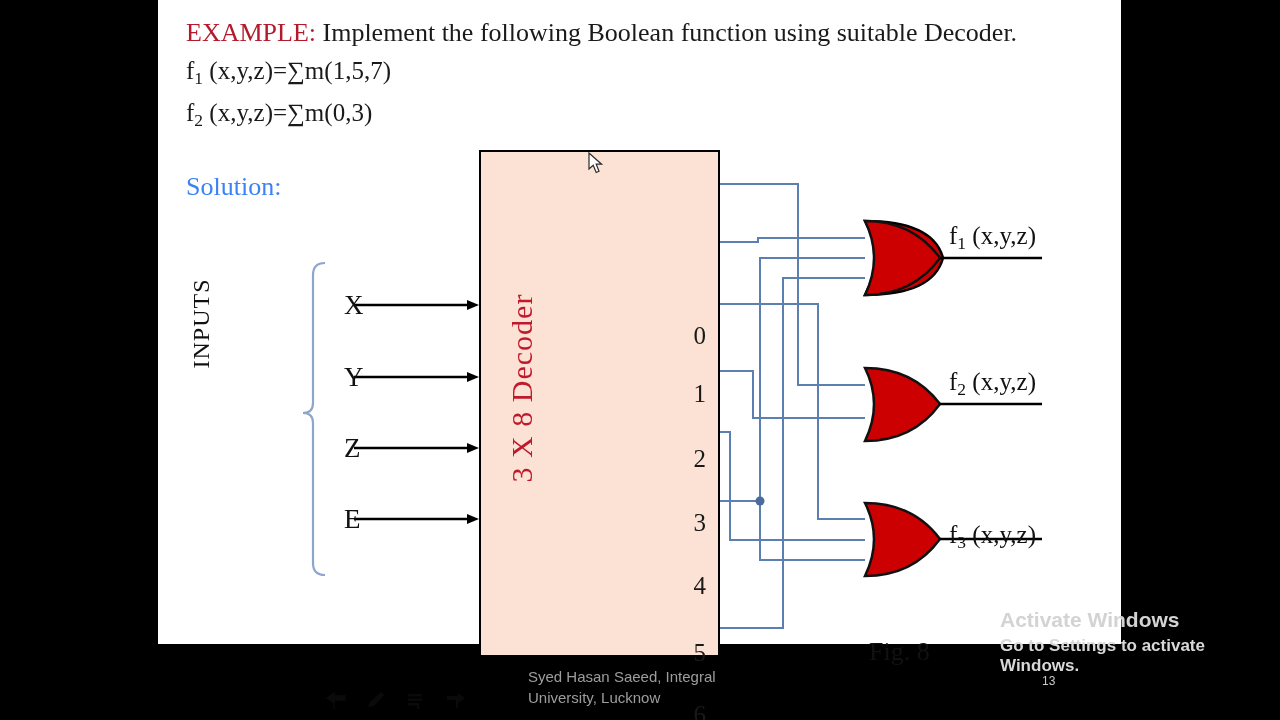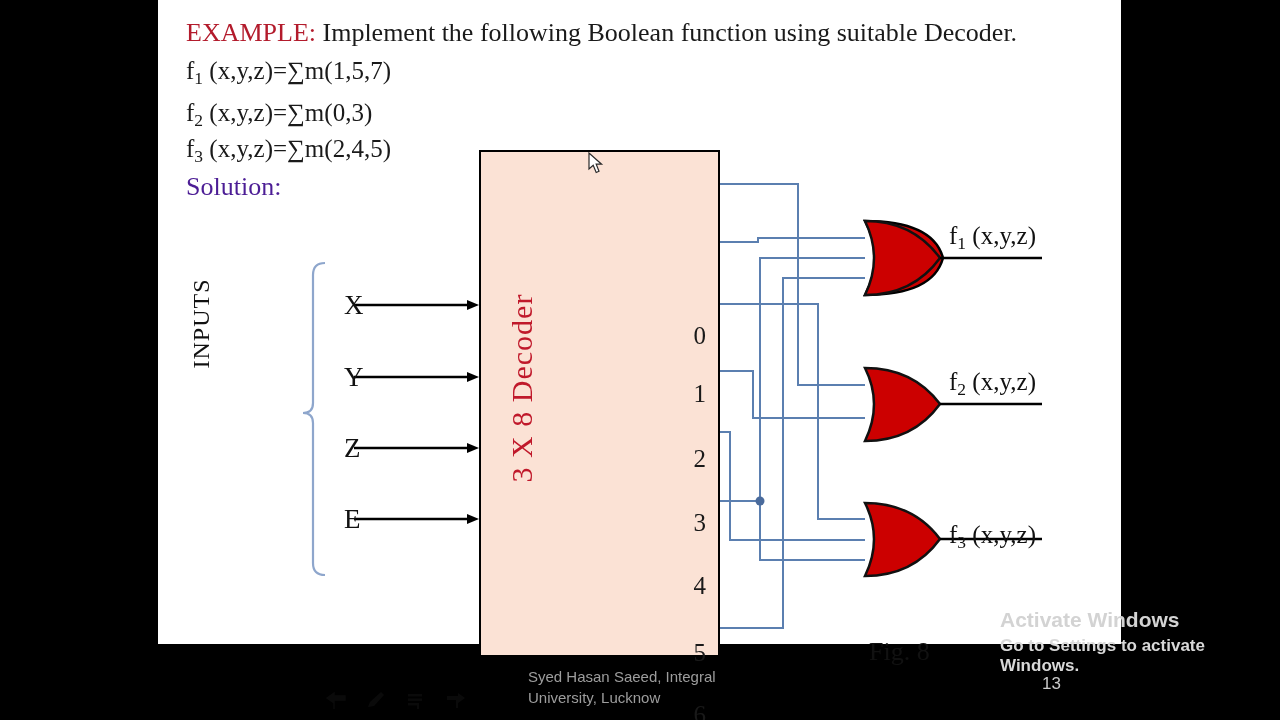--- a/index.html
+++ b/index.html
@@ -17,21 +17,21 @@
   
   #slide{position:absolute;left:158px;top:0;width:963px;height:644px;background:#fff;}
 
   
   .line{position:absolute;white-space:nowrap;color:#1a1a1a;}
   .kw{color:#b31b2c;}
   #t-example{left:28px;top:18px;font-size:26px;}
   #t-f1{left:28px;top:57px;font-size:25px;}
   #t-f2{left:28px;top:99px;font-size:25px;}
   #t-f3{left:28px;top:135px;font-size:25px;}
-  #t-solution{left:28px;top:172px;font-size:26px;color:#4c1d95;}
+  #t-solution{left:28px;top:172px;font-size:26px;color:#3b82f6;}
   .sub{font-size:0.70em;vertical-align:-0.30em;}
 
   
   #decoder{
     position:absolute;left:321px;top:150px;width:241px;height:507px;
     background:#fbe2d5;border:2px solid #000;box-sizing:border-box;
   }
   #dec-label{
     position:absolute;left:-84px;top:219px;width:250px;
     transform:rotate(-90deg);text-align:center;
@@ -46,21 +46,21 @@
     position:absolute;left:-47px;top:310px;width:180px;
     transform:rotate(-90deg);text-align:center;
     font-size:24px;letter-spacing:1px;color:#111;
   }
 
   
   .gname{position:absolute;font-size:25px;color:#111;transform:translateY(-50%);}
 
   
   #fig{position:absolute;left:711px;top:637px;font-size:26px;color:#111;}
-  #pagenum{position:absolute;left:884px;top:674px;font-size:17px;color:#c9c9c9;
+  #pagenum{position:absolute;left:884px;top:674px;font-size:12px;color:#c9c9c9;
            font-family:"Liberation Sans",sans-serif;}
   #credit{position:absolute;left:370px;top:666px;width:220px;text-align:left;
           font-size:15px;line-height:21px;color:#9d9d9d;
           font-family:"Liberation Sans",sans-serif;}
 
   
   #wm{position:absolute;left:1000px;top:608px;font-family:"Liberation Sans",sans-serif;font-weight:bold;}
   #wm .wm1{font-size:21px;color:#d3d3d3;}
   #wm .wm2{font-size:17px;color:#d8d8d8;margin-top:4px;}
 
@@ -84,23 +84,20 @@
 
     <div class="line" id="t-example">
       <span class="kw">EXAMPLE:</span><span> Implement the following Boolean function using suitable Decoder.</span>
     </div>
 
     <div class="line" id="t-f1">
       <span>f</span><span class="sub">1</span><span> (x,y,z)=∑m(1,5,7)</span>
     </div>
     <div class="line" id="t-f2">
       <span>f</span><span class="sub">2</span><span> (x,y,z)=∑m(0,3)</span>
-    </div>
-    <div class="line" id="t-f3">
-      <span>f</span><span class="sub">3</span><span> (x,y,z)=∑m(2,4,5)</span>
     </div>
     <div class="line" id="t-solution">Solution:</div>
 
     <svg id="diagram" width="963" height="720" style="position:absolute;left:0;top:0;">
 
       <g>
         <line class="arrowline" x1="196" y1="305" x2="313" y2="305"></line>
         <polygon points="321,305 309,300 309,310" fill="#000"></polygon>
         <line class="arrowline" x1="196" y1="377" x2="313" y2="377"></line>
         <polygon points="321,377 309,372 309,382" fill="#000"></polygon>

